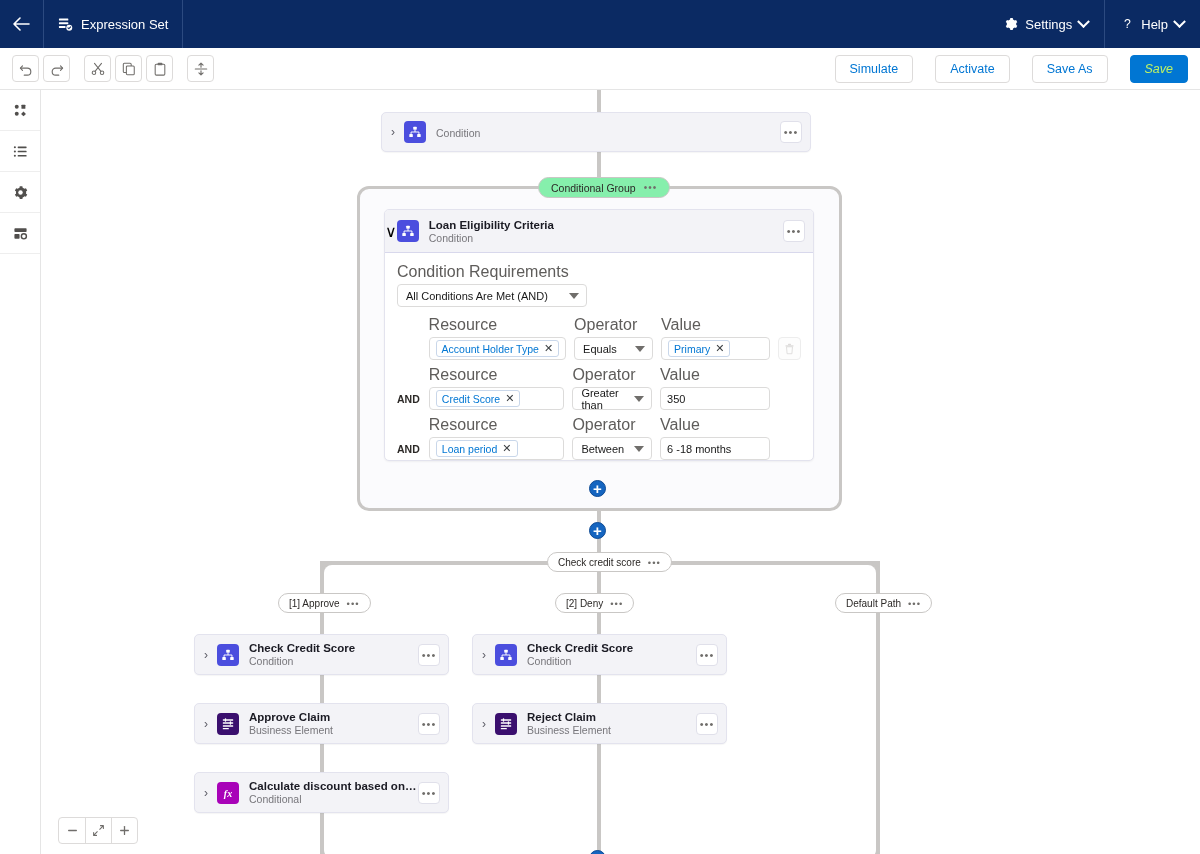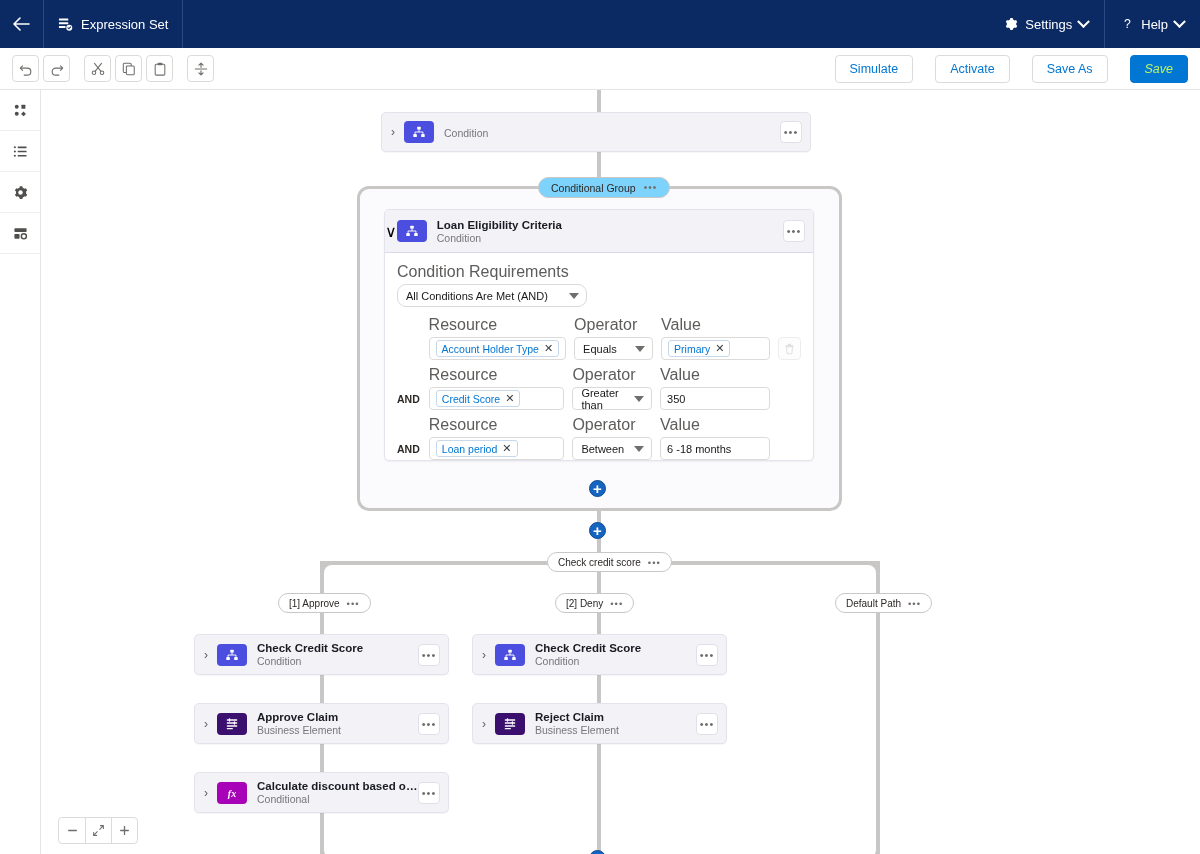--- a/index.html
+++ b/index.html
@@ -87,21 +87,21 @@
   .node {
     position: absolute; background: #f3f3f7; border: 1px solid #e3e3ee;
     border-radius: 5px; display: flex; align-items: center; z-index: 5;
     box-shadow: 0 1px 1px rgba(0,0,0,.04);
   }
   .node .caret {
     width: 22px; text-align: center; color: #5c5c66; font-size: 12px; cursor: pointer;
     user-select: none;
   }
   .node-icon {
-    width: 30px; height: 22px; border-radius: 4px; display: flex;
+    width: 22px; height: 22px; border-radius: 4px; display: flex;
     align-items: center; justify-content: center; flex: 0 0 auto;
   }
   .ni-condition { background: #4b4ede; }
   .ni-business  { background: #3a0f6e; }
   .ni-calc      { background: #a802b8; }
   .node-text { margin-left: 10px; flex: 1; min-width: 0; }
   .node-title {
     font-size: 11.5px; font-weight: bold; color: #1a1a23; white-space: nowrap;
     overflow: hidden; text-overflow: ellipsis;
   }
@@ -112,21 +112,21 @@
     align-items: center; justify-content: center; margin-right: 8px; cursor: pointer;
     letter-spacing: 1px;
   }
 
   
   .group-box {
     position: absolute; border: 3px solid #c9c7c5; border-radius: 12px;
     background: #fbfbfd; z-index: 2;
   }
   .group-label {
-    position: absolute; background: #7dd3fc; border: 1px solid #c9c7c5;
+    position: absolute; background: #86efac; border: 1px solid #c9c7c5;
     border-radius: 13px; height: 21px; padding: 0 12px; display: flex;
     align-items: center; gap: 8px; font-size: 10.5px; color: #2b2826;
     z-index: 7; white-space: nowrap; cursor: pointer;
   }
   .group-label .gd { color: #706e6b; letter-spacing: 1px; font-size: 10px; }
 
   
   .cond-panel {
     position: absolute; background: #fff; border: 1px solid #e3e3ee;
     border-radius: 5px; z-index: 5; box-shadow: 0 1px 2px rgba(0,0,0,.05);
@@ -387,21 +387,21 @@
         </div>
         <div class="node-text">
           <div class="node-title">Loan Eligibility Criteria</div>
           <div class="node-sub">Condition</div>
         </div>
         <div class="dots-btn">•••</div>
       </div>
 
       <div class="cond-body">
         <div class="fld-label">Condition Requirements</div>
-        <div class="select" style="width:190px; margin-bottom:9px;border-radius:9px;">
+        <div class="select" style="width:190px; margin-bottom:9px;">
           <span>All Conditions Are Met (AND)</span>
           <span class="sc"></span>
         </div>
 
         <div class="cond-row">
           <div class="and-tag"></div>
           <div style="width:148px;">
             <div class="fld-label">Resource</div>
             <div class="inputbox">
               <span class="pill">

